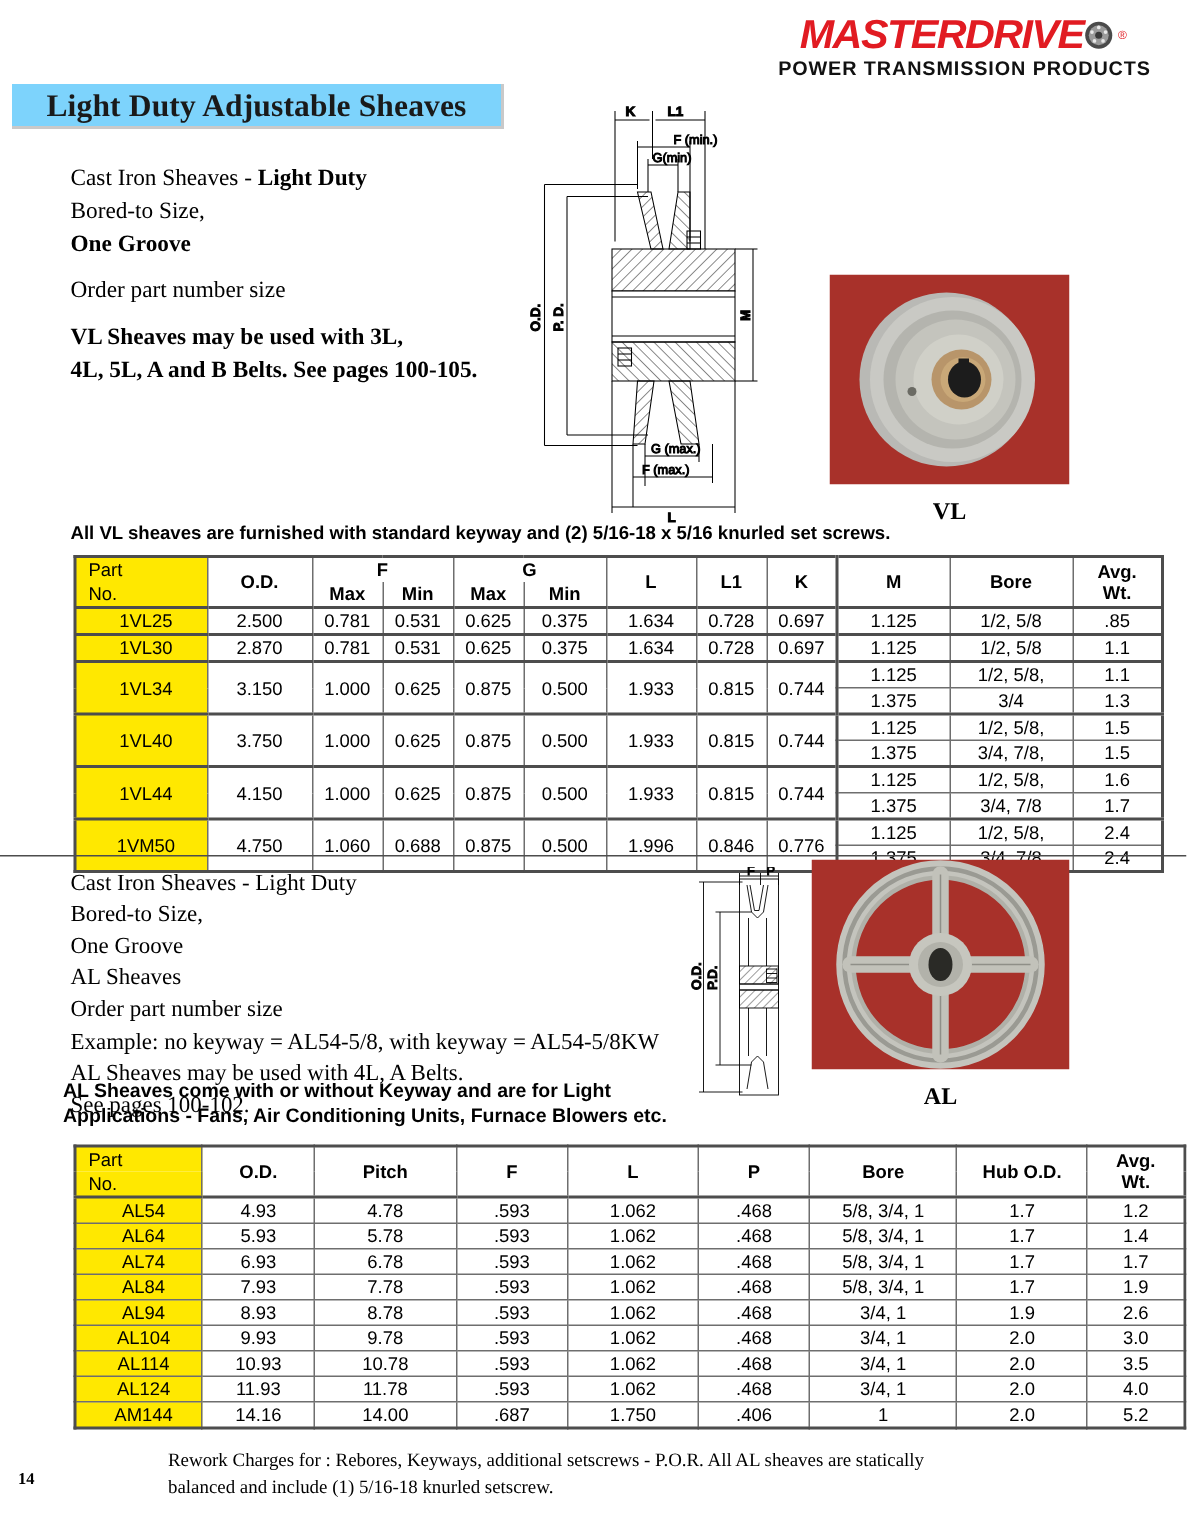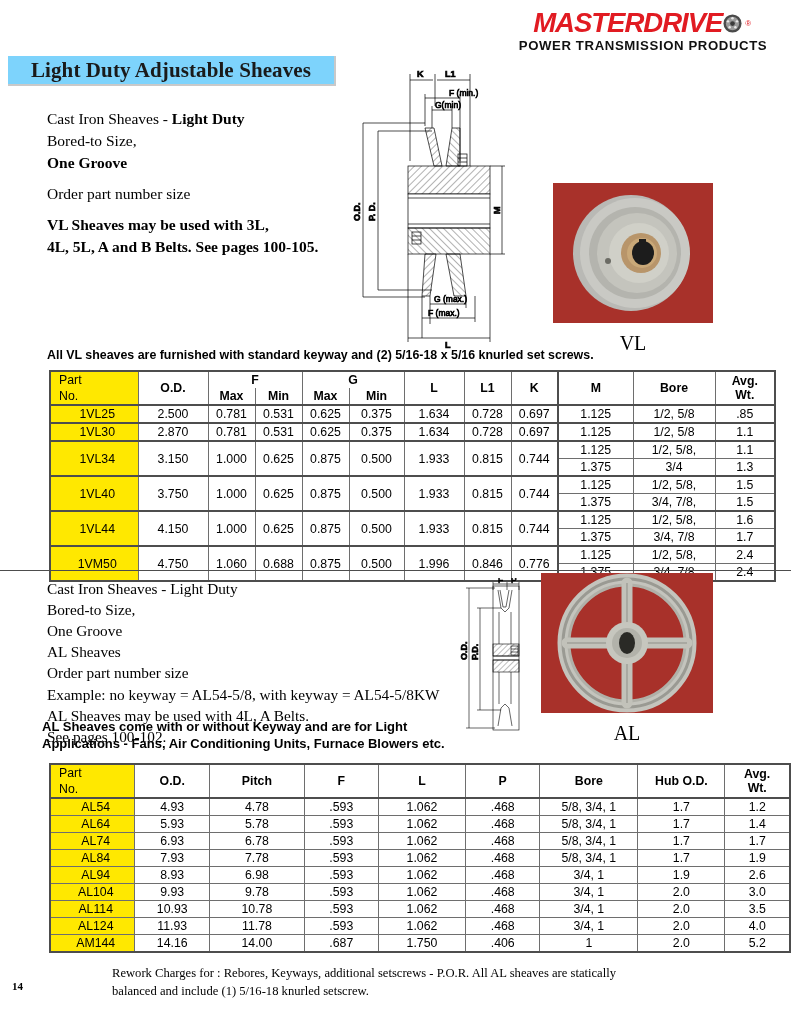--- a/index.html
+++ b/index.html
@@ -48,21 +48,21 @@
   .sec1 { position: relative; height: 285px; }
   .desc1 { position: absolute; left: 47px; top: 50px; width: 300px; font-size: 15.5px; line-height: 1.42; }
   .desc1 .b { font-weight: bold; }
   .gap { height: 9px; }
 
   .drawing1 { position: absolute; left: 330px; top: 8px; width: 190px; height: 290px; }
   .photo1 {
     position: absolute; left: 553px; top: 125px;
     width: 160px; height: 160px;
   }
-  .photo-cap { text-align: center; font-weight: normal; font-size: 20px; margin-top: 5px; font-family:"Liberation Serif",serif;}
+  .photo-cap { text-align: center; font-weight: bold; font-size: 16px; margin-top: 5px; font-family:"Liberation Serif",serif;}
 
   
   .note-vl {
     position: absolute; left: 47px; top: 348px;
     font-family: "Liberation Sans", sans-serif;
     font-weight: bold; font-size: 12.4px;
   }
 
   
   table.spec {
@@ -568,21 +568,21 @@
           <td class="">.593</td>
           <td class="">1.062</td>
           <td class="">.468</td>
           <td class="">5/8, 3/4, 1</td>
           <td class="">1.7</td>
           <td class="">1.9</td>
         </tr>
         <tr>
           <td class="partcell">AL94</td>
           <td class="">8.93</td>
-          <td class="">6.98</td>
+          <td class="">8.78</td>
           <td class="">.593</td>
           <td class="">1.062</td>
           <td class="">.468</td>
           <td class="">3/4, 1</td>
           <td class="">1.9</td>
           <td class="">2.6</td>
         </tr>
         <tr>
           <td class="partcell">AL104</td>
           <td class="">9.93</td>

